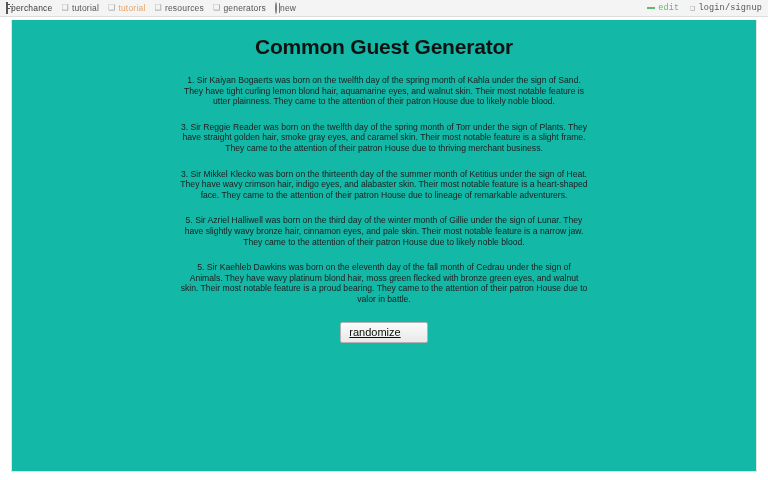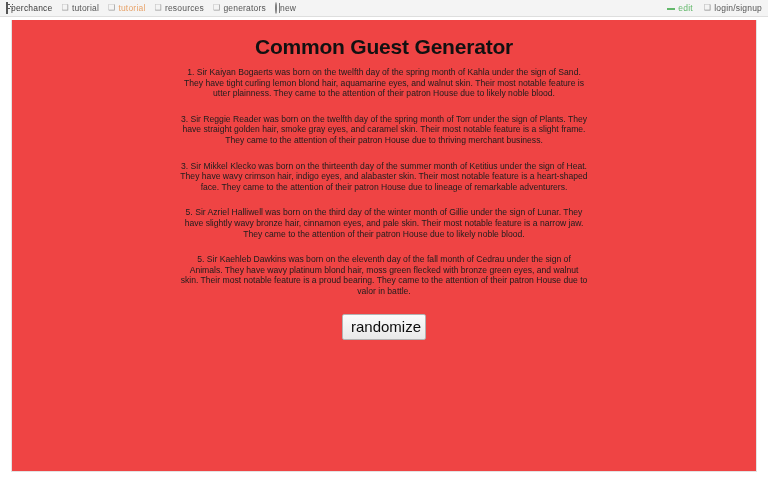--- a/index.html
+++ b/index.html
@@ -31,20 +31,21 @@
   .nav-left {
     display: flex;
     align-items: center;
     flex: 1 1 auto;
     min-width: 0;
   }
   .nav-right {
     display: flex;
     align-items: flex-end;
     flex: 0 0 auto;
+    font-family: Liberation Mono, monospace;
   }
   .nav-link {
     display: inline-flex;
     align-items: center;
     color: #555555;
     text-decoration: none;
     white-space: nowrap;
     margin-right: 9px;
     cursor: pointer;
   }
@@ -127,38 +128,38 @@
     color: #8d8d8d;
   }
 
   
   .page-frame {
     position: absolute;
     left: 11px;
     top: 20px;
     width: 746px;
     height: 452px;
-    background: #ef4444;
+    background: #14b8a6;
     border: 1px solid #e3e3e3;
     border-top: none;
     box-sizing: border-box;
     overflow: hidden;
   }
 
   .gen-title {
     text-align: center;
     font-size: 21px;
     font-weight: bold;
     color: #111111;
     margin: 15px 0 0 0;
     letter-spacing: -0.2px;
   }
 
   .results {
-    margin-top: 8px;
+    margin-top: 16px;
     padding: 0 6px;
   }
 
   .entry {
     width: 408px;
     margin: 0 auto 15px auto;
     text-align: center;
     font-size: 8.6px;
     line-height: 10.6px;
     color: #1d1d1d;
@@ -174,27 +175,28 @@
     font-weight: bold;
     margin-top: 0.5px;
   }
 
   .button-row {
     text-align: center;
     margin-top: 17px;
   }
   .randomize-btn {
     font-family: "Liberation Sans", sans-serif;
-    font-size: 15px;
+    font-size: 11px;
     color: #0d0d0d;
-    padding: 3px 4px 4px 8px;
+    padding: 3px 26px 4px 8px;
     background: linear-gradient(#fbfbfb, #e9e9e9);
     border: 1px solid #b3b3b3;
     border-radius: 2px;
     cursor: pointer;
+    text-decoration: underline;
   }
 </style>
 </head>
 <body>
 
 <div class="navbar">
   <div class="nav-left">
 
     <a class="nav-link brand">
       <span class="nav-ico">

